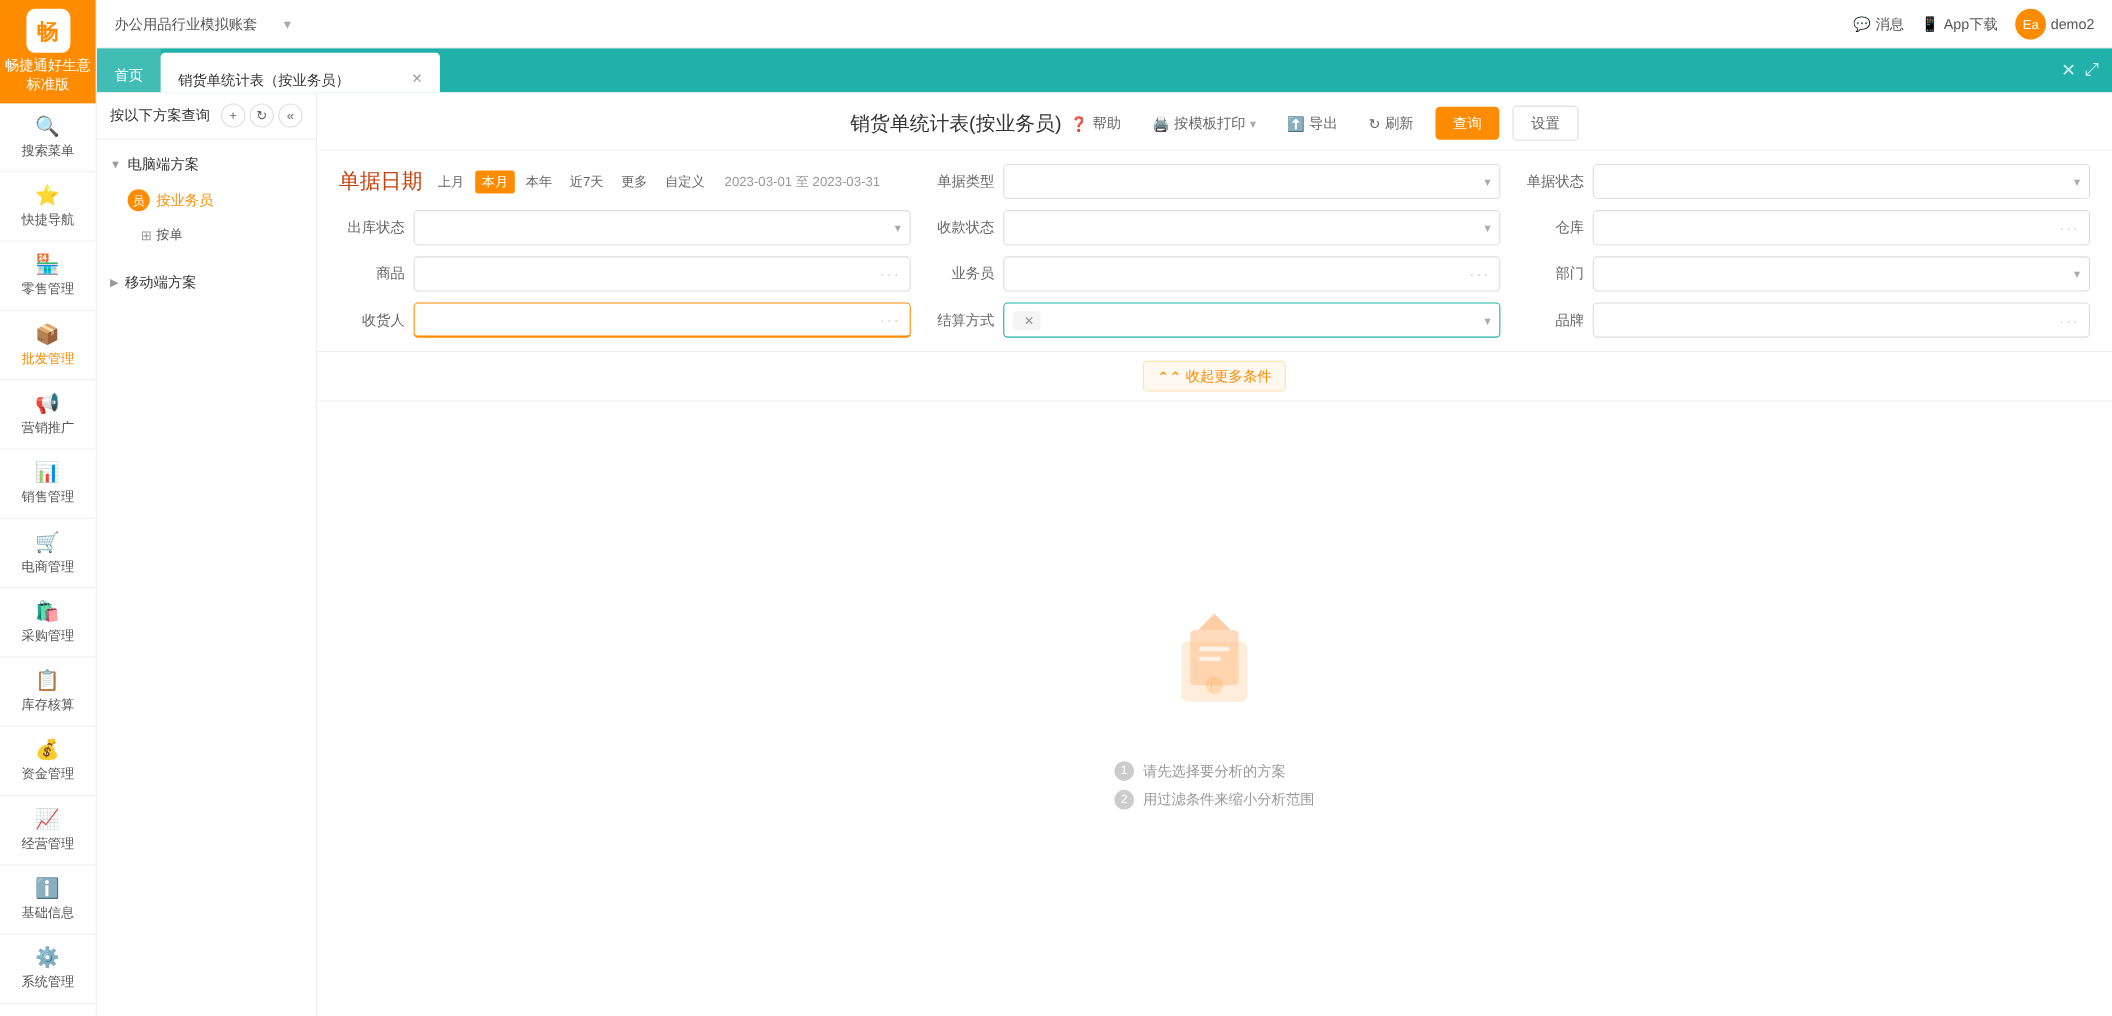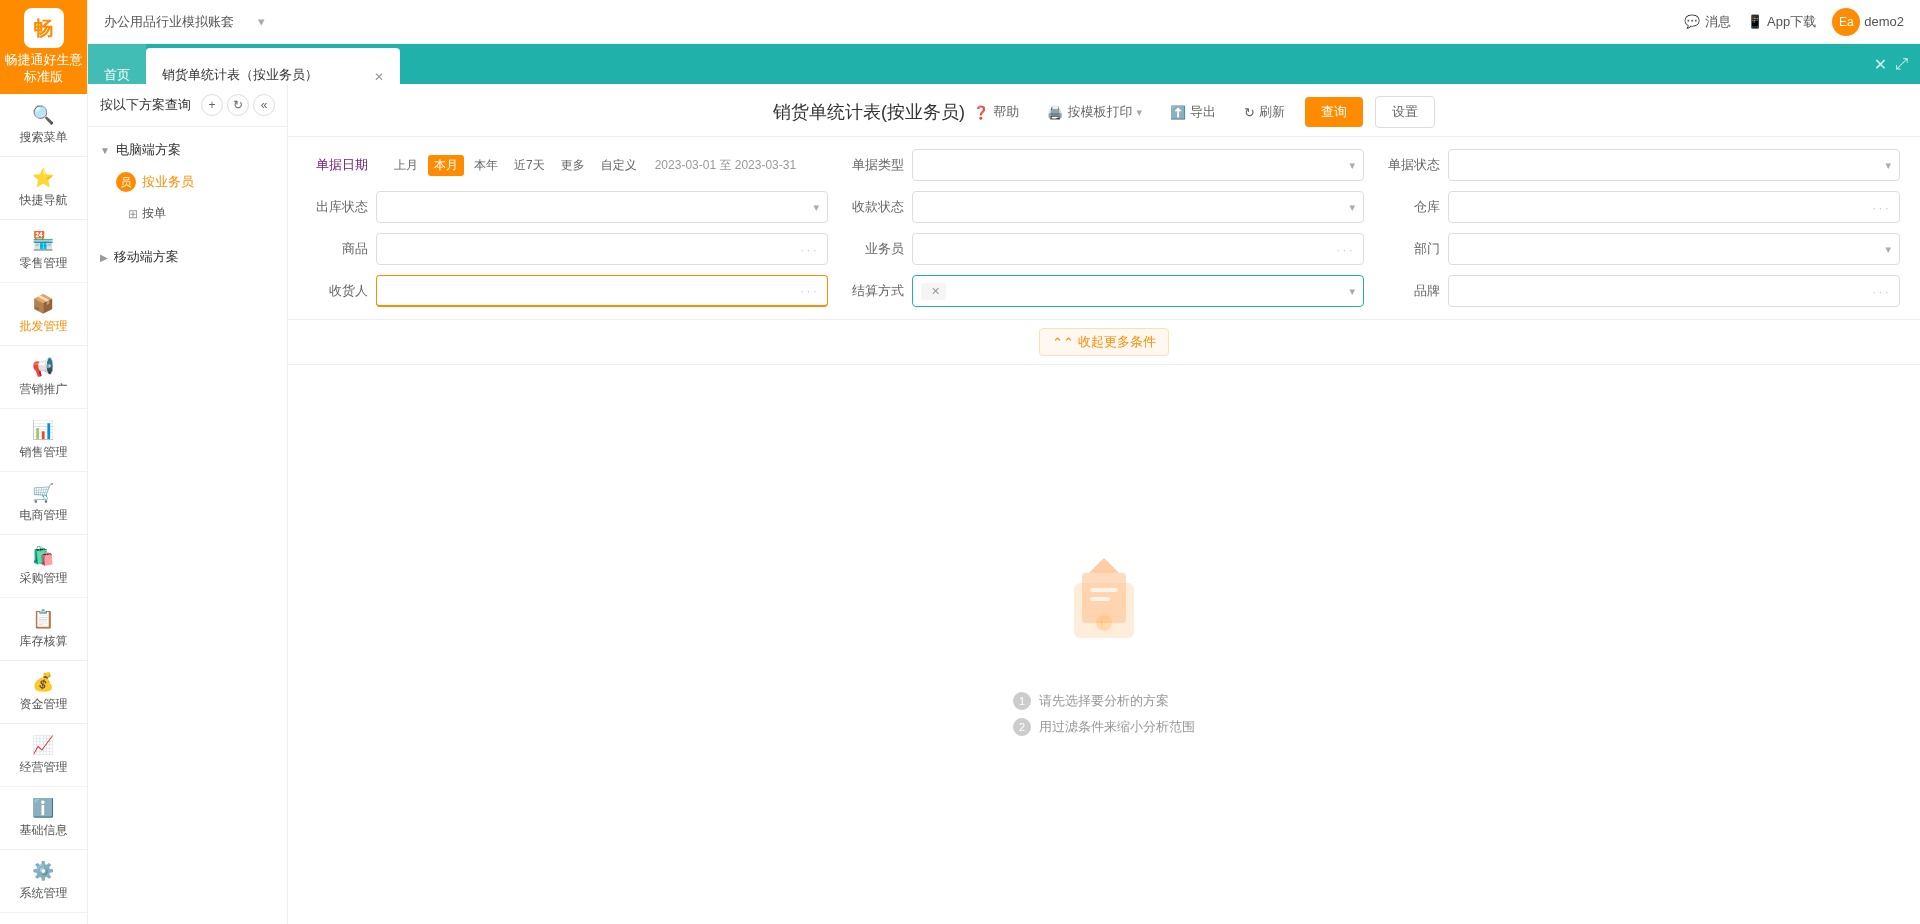--- a/index.html
+++ b/index.html
@@ -21,21 +21,21 @@
 
     
     .topbar { height: 44px; background: #fff; border-bottom: 1px solid #eee; display: flex; align-items: center; padding: 0 16px; justify-content: space-between; flex-shrink: 0; }
     .topbar-left { display: flex; align-items: center; gap: 24px; color: #555; font-size: 13px; }
     .topbar-right { display: flex; align-items: center; gap: 16px; }
     .topbar-right-item { display: flex; align-items: center; gap: 4px; color: #555; font-size: 13px; cursor: pointer; }
     .user-avatar { width: 28px; height: 28px; border-radius: 50%; background: #ff8c00; display: flex; align-items: center; justify-content: center; color: #fff; font-size: 12px; }
 
     
     .tabbar { height: 40px; background: #20b2aa; display: flex; align-items: center; padding: 0 0; flex-shrink: 0; }
-    .tab { display: flex; align-items: flex-end; padding: 0 16px; height: 100%; font-size: 13px; cursor: pointer; color: rgba(255,255,255,0.8); position: relative; }
+    .tab { display: flex; align-items: flex-start; padding: 16px 16px; height: 100%; font-size: 13px; cursor: pointer; color: rgba(255,255,255,0.8); position: relative; }
     .tab.home { background: rgba(255,255,255,0.15); color: #fff; }
     .tab.active { background: #fff; color: #333; border-radius: 4px 4px 0 0; margin-top: 4px; height: calc(100% - 4px); gap: 48px; }
     .tab .tab-close { margin-left: 8px; font-size: 12px; color: #999; cursor: pointer; }
     .maximize-icons { margin-left: auto; display: flex; gap: 8px; padding-right: 12px; }
     .maximize-icons span { color: rgba(255,255,255,0.8); cursor: pointer; font-size: 16px; }
 
     
     .content-area { flex: 1; display: flex; overflow: hidden; background: #f5f5f5; }
 
     
@@ -67,21 +67,21 @@
     .filter-area { background: #fff; padding: 12px 20px; border-bottom: 1px solid #eee; }
     .filter-row { display: flex; align-items: center; gap: 16px; margin-bottom: 10px; }
     .filter-row:last-child { margin-bottom: 0; }
     .filter-item { display: flex; align-items: center; flex: 1; }
     .filter-label { color: #666; font-size: 13px; white-space: nowrap; margin-right: 8px; min-width: 60px; text-align: right; }
     .filter-input { flex: 1; height: 32px; border: 1px solid #ddd; border-radius: 4px; padding: 0 8px; font-size: 13px; color: #333; display: flex; align-items: center; justify-content: space-between; cursor: pointer; background: #fff; position: relative; }
     .filter-input.has-value { border-color: #ff8c00; border-bottom: 2px solid #ff8c00; }
     .filter-input .dots { color: #ccc; letter-spacing: 2px; }
     .filter-input .chevron { color: #aaa; font-size: 11px; }
     .date-filter { display: flex; align-items: center; flex: 1; }
-    .date-label { color: #701a75; font-size: 13px; white-space: nowrap; margin-right: 20px; min-width: 60px; text-align: right; }
+    .date-label { color: #c2410c; font-size: 19px; white-space: nowrap; margin-right: 8px; min-width: 60px; text-align: right; }
     .date-tabs { display: flex; align-items: flex-start; gap: 4px; margin-right: 8px; }
     .date-tab { padding: 2px 6px; font-size: 12px; color: #666; cursor: pointer; border-radius: 3px; }
     .date-tab.active { background: #ff8c00; color: #fff; border-radius: 3px; }
     .date-range { font-size: 12px; color: #999; margin-left: 4px; }
     .filter-tag { display: flex; align-items: center; background: #f5f5f5; border-radius: 3px; padding: 2px 6px; font-size: 12px; color: #555; gap: 4px; }
     .filter-tag .close-x { cursor: pointer; color: #999; font-size: 11px; }
 
     
     .collapse-bar { display: flex; justify-content: center; padding: 8px 0; background: #fff; border-bottom: 1px solid #eee; }
     .collapse-btn { display: flex; align-items: center; gap: 4px; color: #ff8c00; font-size: 13px; cursor: pointer; padding: 4px 12px; border-radius: 4px; border: 1px solid #ffe0b2; background: #fff8f0; }

